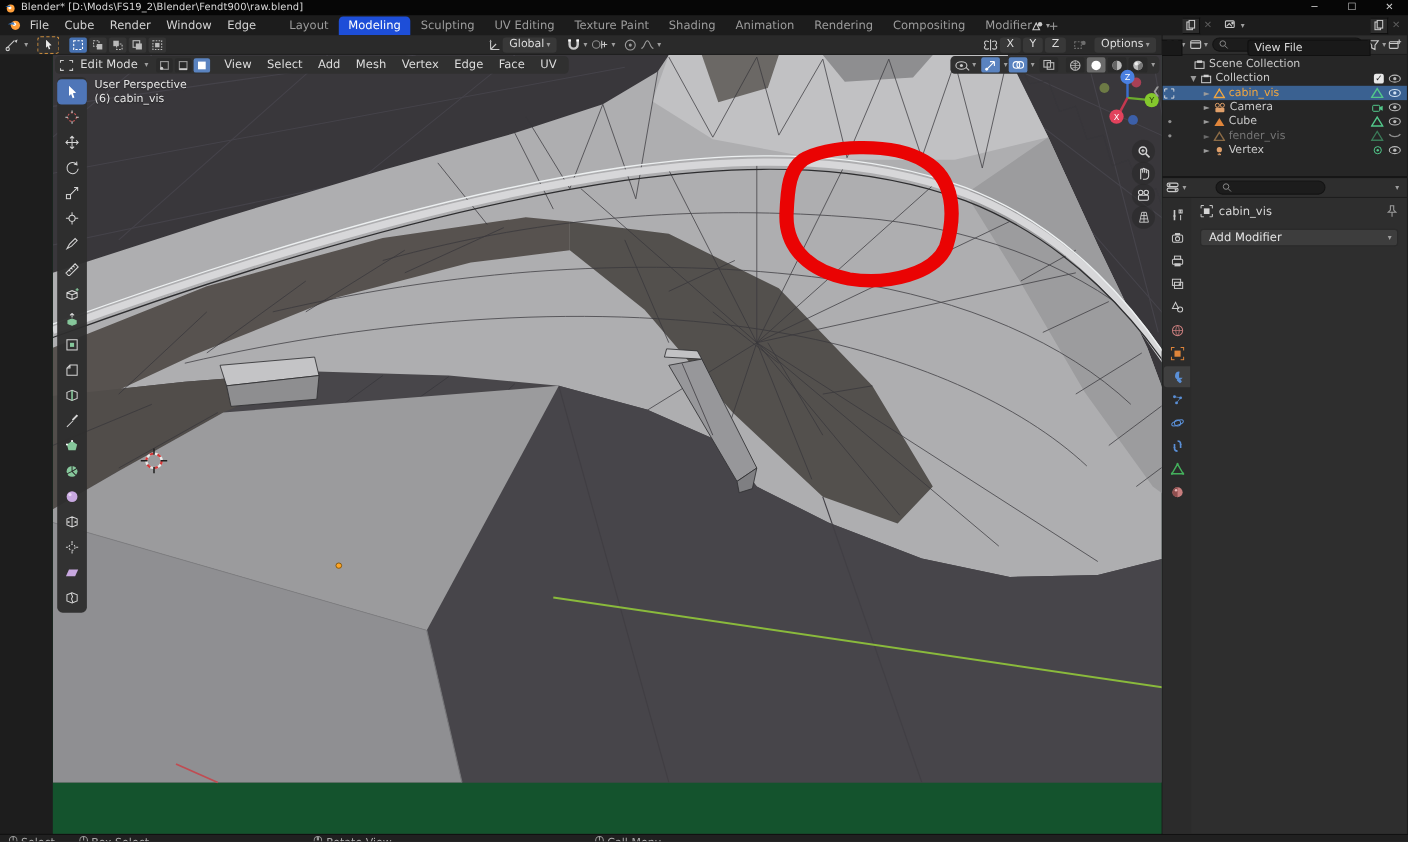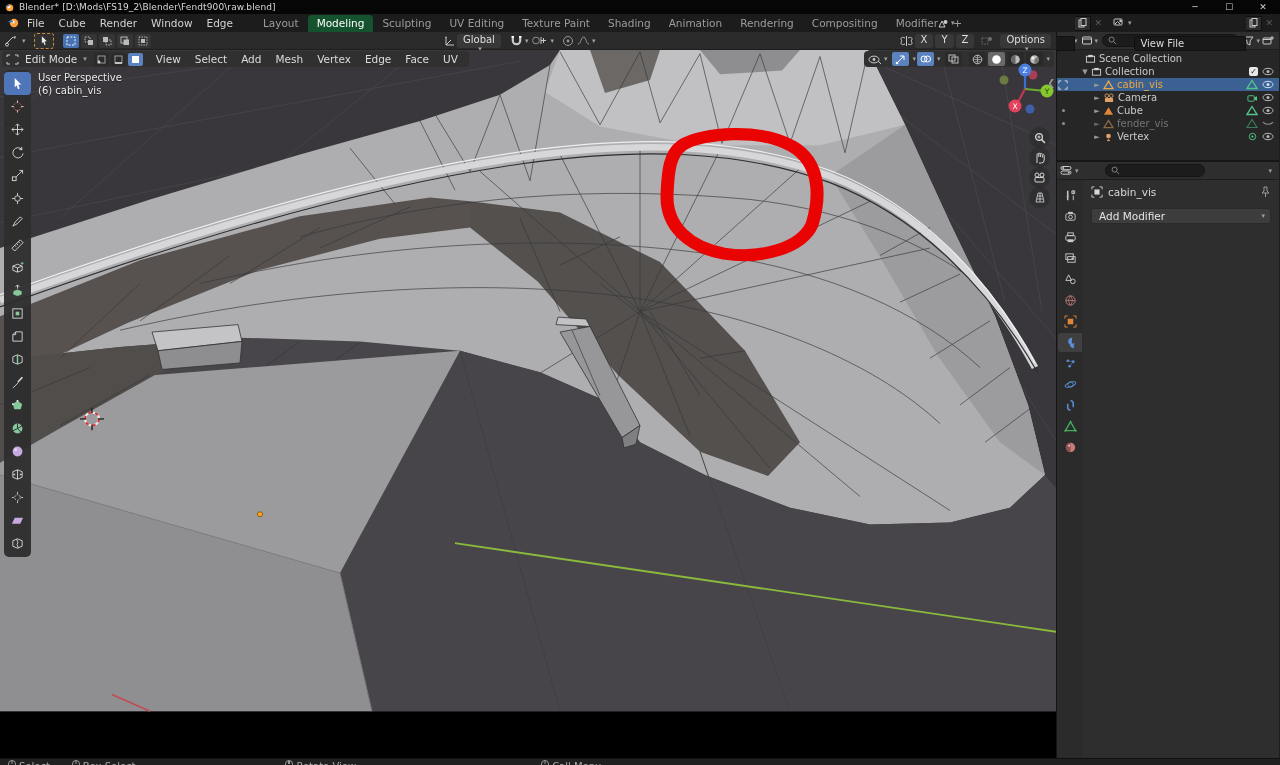--- a/index.html
+++ b/index.html
@@ -9,43 +9,43 @@
   svg { display:block; }
   .titlebar { height:14px; background:#060606; display:flex; align-items:center; padding-left:4px; }
   .titlebar .t-title { font-size:9px; color:#d8d8d8; margin-left:5px; letter-spacing:.1px; }
   .win-btns { margin-left:auto; display:flex; height:14px; }
   .win-btn { width:34px; height:14px; display:flex; align-items:center; justify-content:center;
     color:#cfcfcf; font-size:9px; cursor:default; }
   .topbar { height:18px; background:#1c1c1c; display:flex; align-items:center; position:relative; }
   .menu-item { padding:0 7px; color:#d2d2d2; font-size:10.5px; }
   .ws-tabs { display:flex; margin-left:14px; height:18px; align-items:center; }
   .ws-tab { padding:2px 9px 3px; color:#9c9c9c; font-size:10.5px; border-radius:4px 4px 0 0; }
-  .ws-tab.active { background:#14532d; color:#fdfdfd; }
+  .ws-tab.active { background:#1d4ed8; color:#fdfdfd; }
   .ws-add { color:#9c9c9c; padding:0 6px; }
   .scene-widgets { position:absolute; right:4px; top:1px; display:flex; align-items:center; height:16px; }
   .sel-ico { display:flex; align-items:center; padding:0 3px; }
   .fld { background:#191919; border:1px solid #101010; border-radius:3px 0 0 3px; height:15px;
     display:flex; align-items:center; padding:0 5px; color:#dcdcdc; font-size:10px;margin-top:40px; }
   .fld-btn { background:#2c2c2c; border:1px solid #101010; border-left:none; height:15px; width:16px;
     display:flex; align-items:center; justify-content:center; color:#c9c9c9; font-size:9px; }
   .fld-x { color:#5c5c5c; font-size:9px; padding:0 3px; }
   .chev { font-size:7px; color:#9f9f9f; margin-left:2px; }
   .main-row { display:flex; height:726px; }
   .left-col { width:1057px; display:flex; flex-direction:column; border-right:1px solid #141414; }
   .toolsettings { height:18px; background:#2a2a2a; display:flex; align-items:center; position:relative;
     border-bottom:1px solid #1f1f1f; }
   .ts-group { display:flex; align-items:center; }
   .tool-active-btn { width:20px; height:16px; border:1px dashed #c78a3c; border-radius:3px;
     display:flex; align-items:center; justify-content:center; margin-left:8px; background:#303030; }
   .mini-btn { width:16px; height:14px; border-radius:2px; display:flex; align-items:center;
     justify-content:center; margin:0 1px; background:#353535; }
   .mini-btn.on { background:#4772b3; }
   .pill-btn { background:#383838; border-radius:3px; height:14px; padding:0 6px; display:flex;
-    align-items:center; color:#dedede; font-size:10px; margin:0 1px;flex-direction:column; }
-  .viewport { position:relative; flex:1; background:#000000; overflow:hidden; }
+    align-items:center; color:#dedede; font-size:10px; margin:0 1px; }
+  .viewport { position:relative; flex:1; background:#14532d; overflow:hidden;margin-left:48px; }
   .vp-pill { position:absolute; top:1px; height:16px; background:#303030; border-radius:4px;
     display:flex; align-items:center; padding:0 4px; z-index:5; }
   .vp-menu { padding:0 7px; color:#dcdcdc; font-size:10.5px; }
   .mode-btn { width:15px; height:13px; border-radius:2px; background:#2a2a2a; margin:0 1px;
     display:flex; align-items:center; justify-content:center; }
   .mode-btn.on { background:#5a83c0; }
   .overlay-text { position:absolute; left:38px; top:21px; z-index:4; color:#e8e8e8; font-size:10px;
     line-height:13px; text-shadow:0 1px 1px rgba(0,0,0,.5); }
   .tools-col { position:absolute; left:4px; top:20px; width:27px; background:rgba(45,45,45,.95);
     border-radius:5px; padding:2px 0; z-index:6; }

